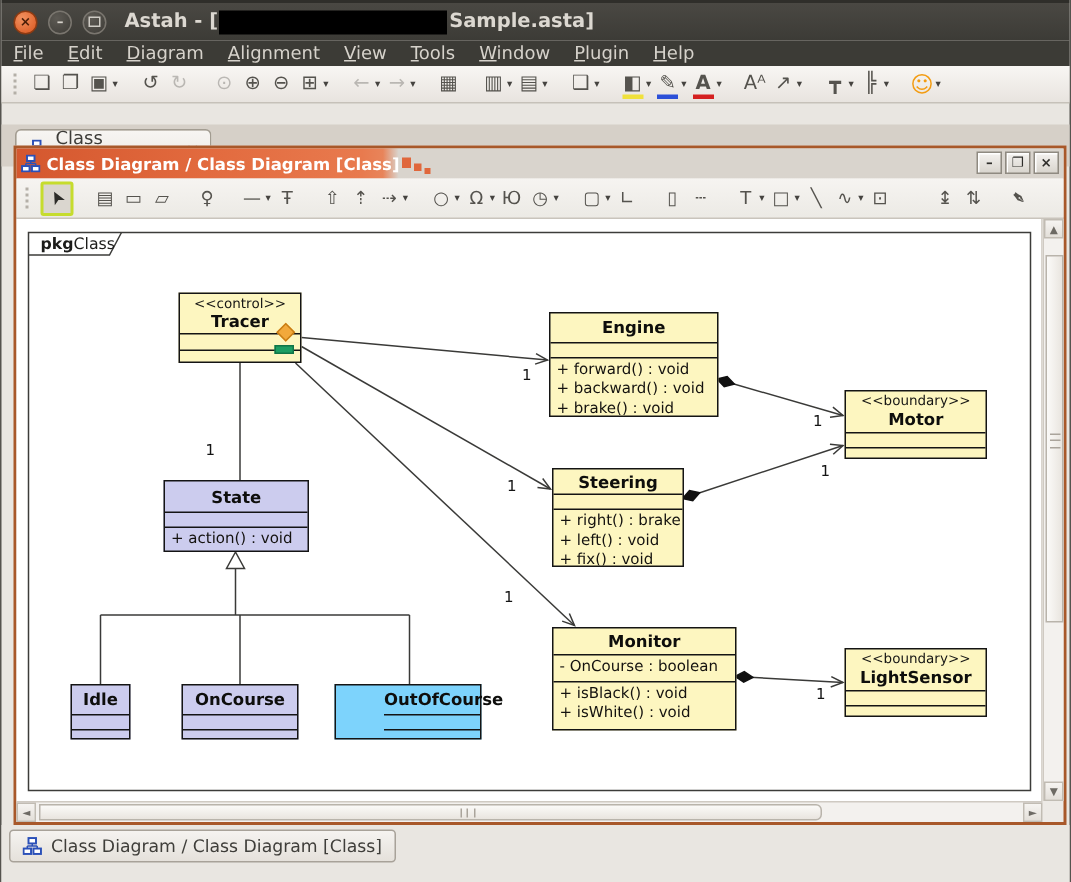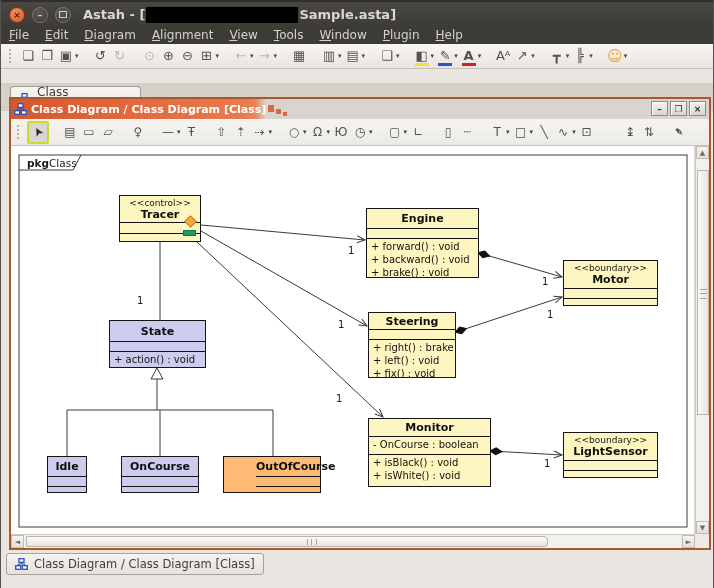--- a/index.html
+++ b/index.html
@@ -482,21 +482,21 @@
           <div class="uml-sec" style="height: 9px;"></div>
           <div class="uml-sec uml-ops"></div>
         </div>
         <div class="uml-class" style="left: 110px; top: 310px; width: 78px; height: 37px; background: rgb(204, 204, 238); justify-content: flex-end;">
           <div class="uml-name" style="height: 19px;">
             <div class="cname">OnCourse</div>
           </div>
           <div class="uml-sec" style="height: 9px;"></div>
           <div class="uml-sec uml-ops"></div>
         </div>
-        <div class="uml-class" style="left: 212px; top: 310px; width: 98px; height: 37px; background: #fdba74; padding-left: 32px;">
+        <div class="uml-class" style="left: 212px; top: 310px; width: 98px; height: 37px; background: #7dd3fc; padding-left: 32px;">
           <div class="uml-name" style="height: 19px;">
             <div class="cname">OutOfCourse</div>
           </div>
           <div class="uml-sec" style="height: 9px;"></div>
           <div class="uml-sec uml-ops"></div>
         </div>
         <span class="mult-label" style="left: 126px; top: 149px;">1</span>
         <span class="mult-label" style="left: 337px; top: 99px;">1</span>
         <span class="mult-label" style="left: 327px; top: 173px;">1</span>
         <span class="mult-label" style="left: 325px; top: 247px;">1</span>

